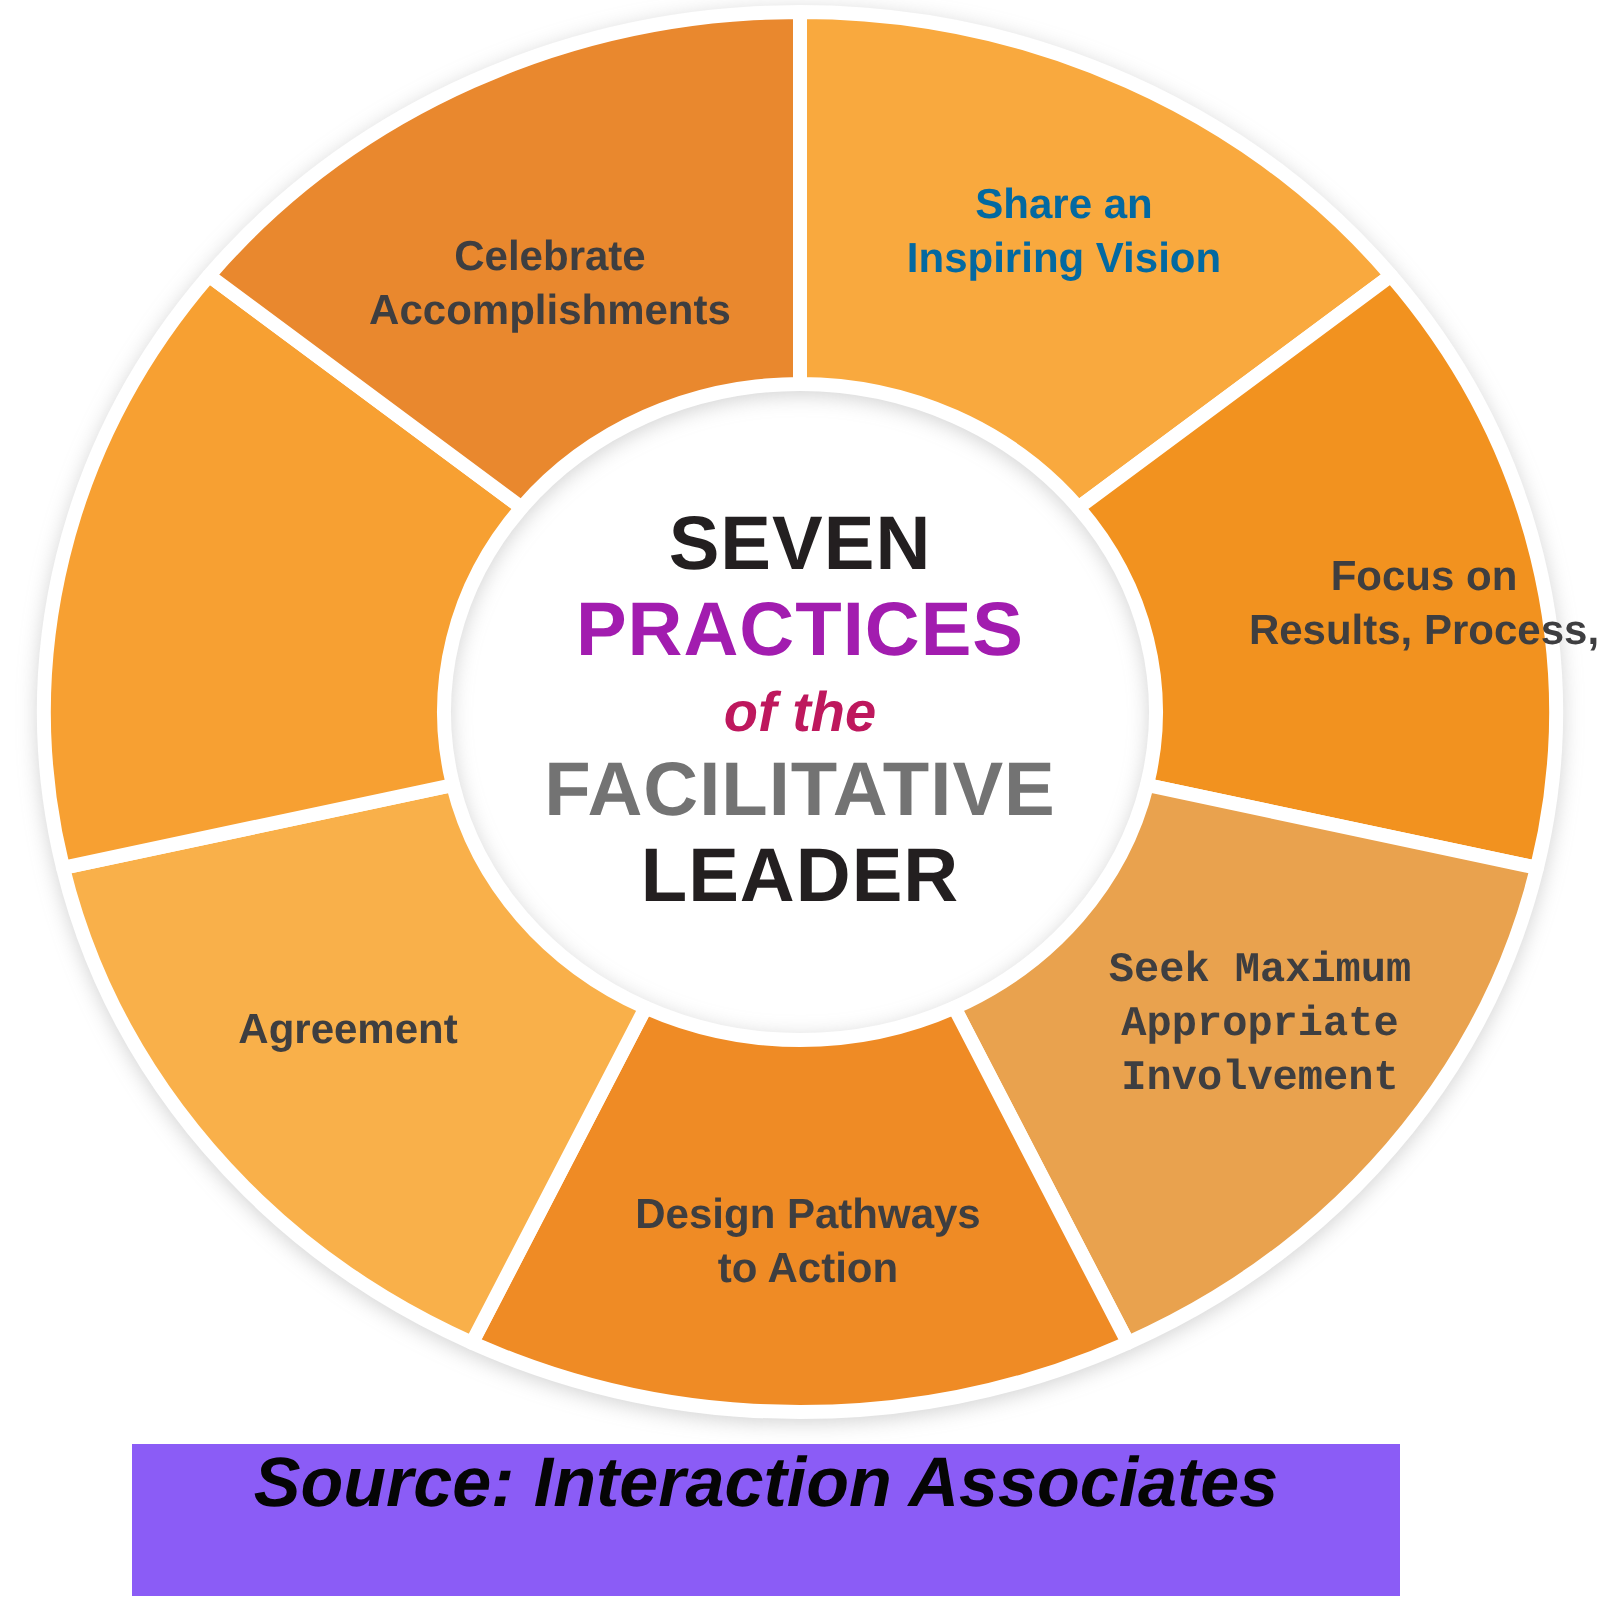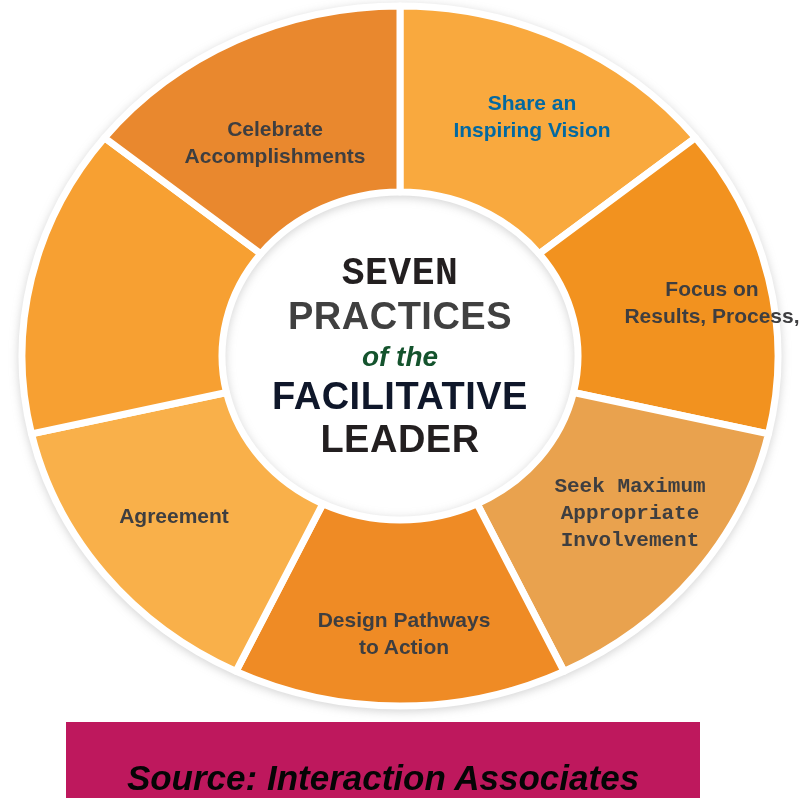--- a/index.html
+++ b/index.html
@@ -44,22 +44,22 @@
     font-weight: 600;
     font-size: 28px;
     line-height: 37px;
     letter-spacing: 0;
   }
 
   .source-box {
     position: absolute;
     left: 66px; top: 722px;
     width: 634px; height: 76px;
-    background: #be185d;
-    display: flex; align-items: flex-end; justify-content: center;
+    background: #8b5cf6;
+    display: flex; align-items: flex-start; justify-content: center;
   }
   .source-text {
     font-weight: 700;
     font-style: italic;
     font-size: 35px;
     color: #050505;
     white-space: nowrap;
   }
 </style>
 </head>
@@ -85,38 +85,38 @@
         </div>
         <div class="seg-label" style="left: 712px; top: 302px; color: rgb(62, 62, 64);">
           <div>Focus on</div>
           <div>Results, Process,</div>
         </div>
         <div class="seg-label" style="left: 630px; top: 513px; color: rgb(62, 62, 64); font-family: Liberation Mono, monospace;">
           <div>Seek Maximum</div>
           <div>Appropriate</div>
           <div>Involvement</div>
         </div>
-        <div class="seg-label" style="left: 404px; top: 621px; color: rgb(62, 62, 64); margin-top: 12px;">
+        <div class="seg-label" style="left: 404px; top: 621px; color: rgb(62, 62, 64);">
           <div>Design Pathways</div>
           <div>to Action</div>
         </div>
         <div class="seg-label" style="left: 174px; top: 515px; color: rgb(62, 62, 64);">
           <div>Agreement</div>
         </div>
         <div class="seg-label" style="left: 275px; top: 118px; color: rgb(62, 62, 64); margin-top: 24px;">
           <div>Celebrate</div>
           <div>Accomplishments</div>
         </div>
       </div>
 
     <div class="center-title">
-      <div class="tl" style="color: rgb(35, 31, 32); font-family: Liberation Mono, monospace;">SEVEN</div>
-      <div class="tl" style="color: #404040;">PRACTICES</div>
-      <div class="tl accent" style="color: #14532d; text-align: center;">of the</div>
-      <div class="tl" style="color: #0f172a;">FACILITATIVE</div>
+      <div class="tl" style="color: rgb(35, 31, 32);">SEVEN</div>
+      <div class="tl" style="color: #a21caf;">PRACTICES</div>
+      <div class="tl accent" style="color: #be185d; text-align: center;">of the</div>
+      <div class="tl" style="color: #737373;">FACILITATIVE</div>
       <div class="tl" style="color: rgb(35, 31, 32);">LEADER</div>
     </div>
   </div>
 
   <div class="source-box">
     <span class="source-text">Source: Interaction Associates</span>
   </div>
 
 </div>
 

